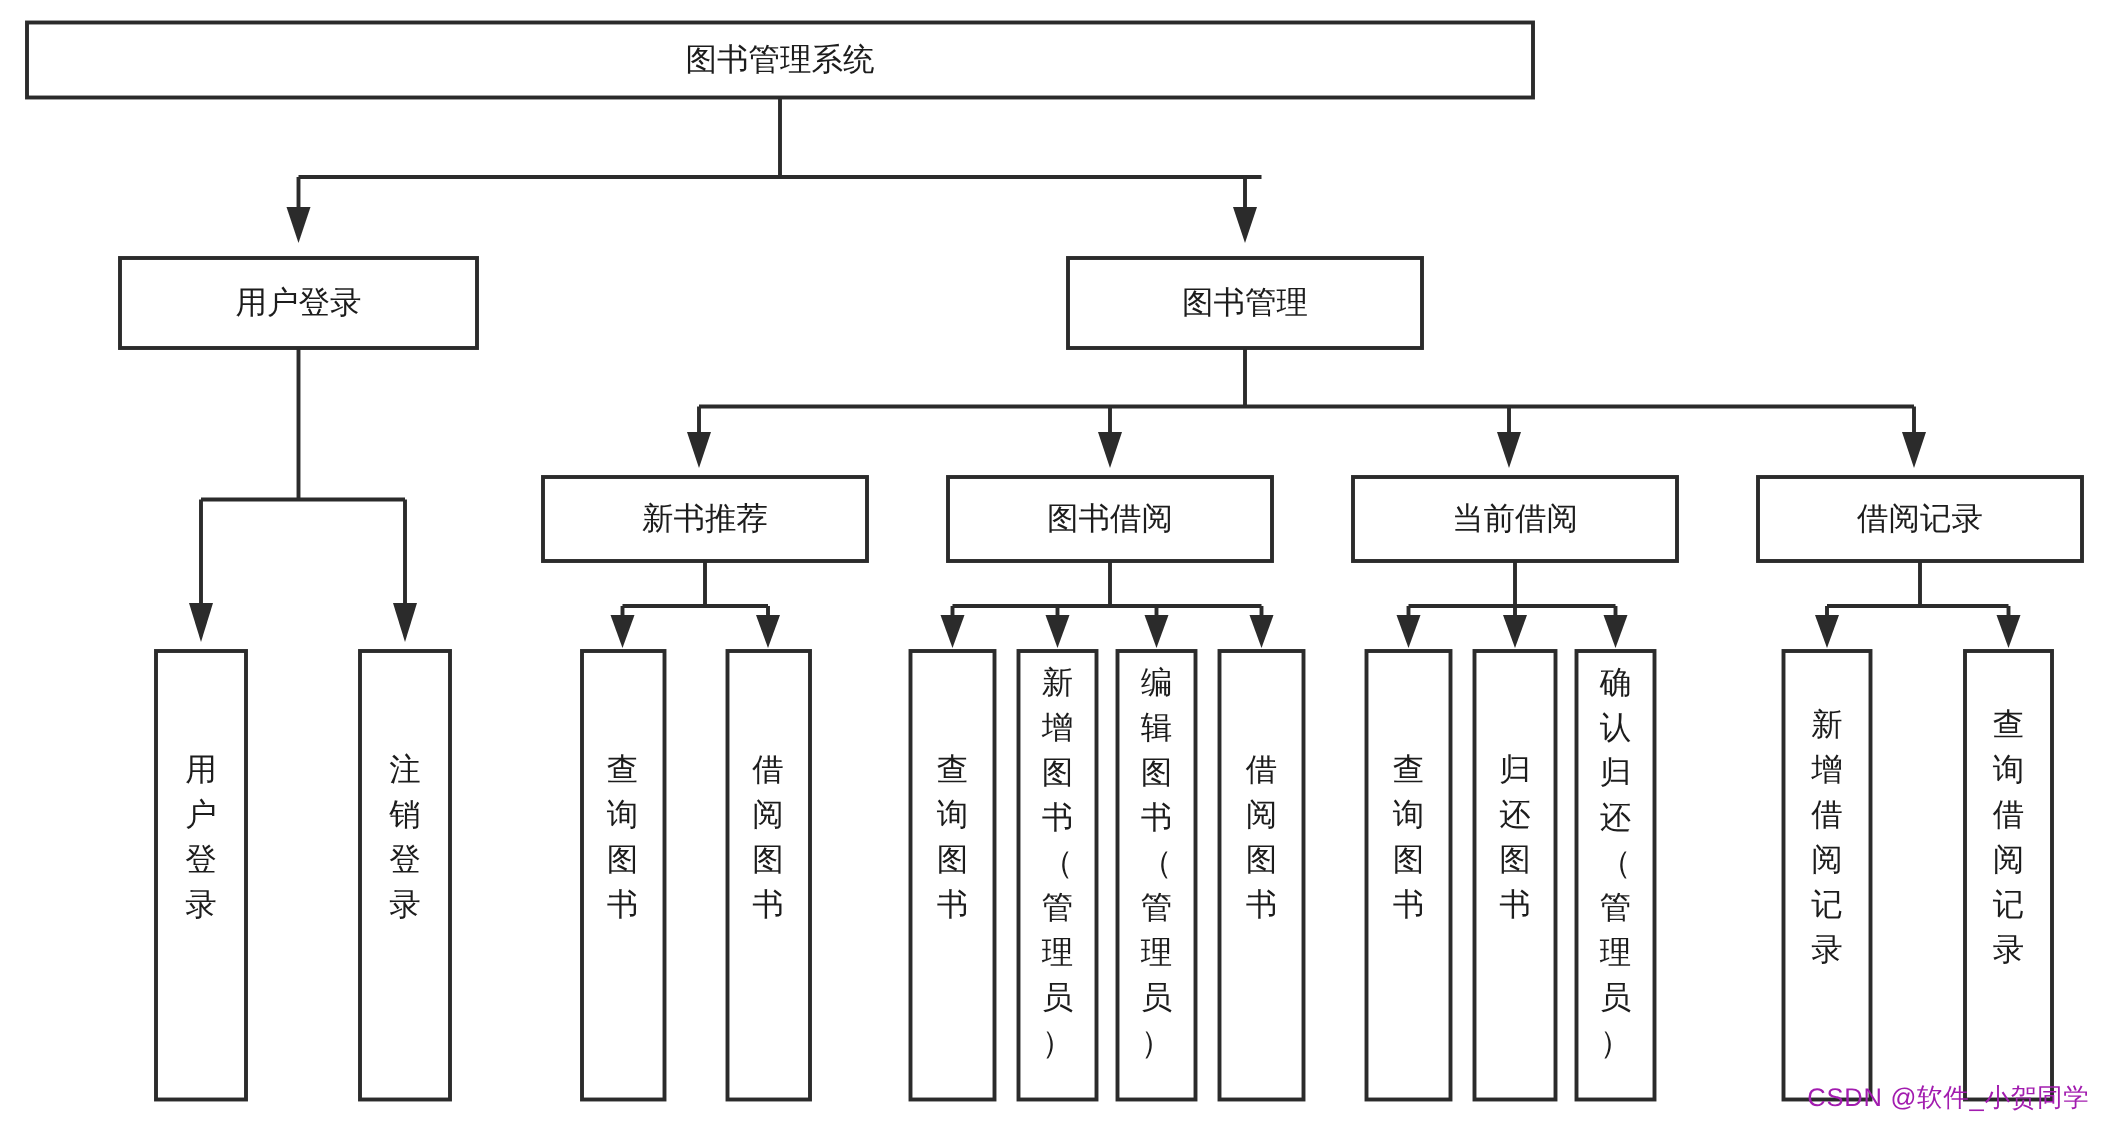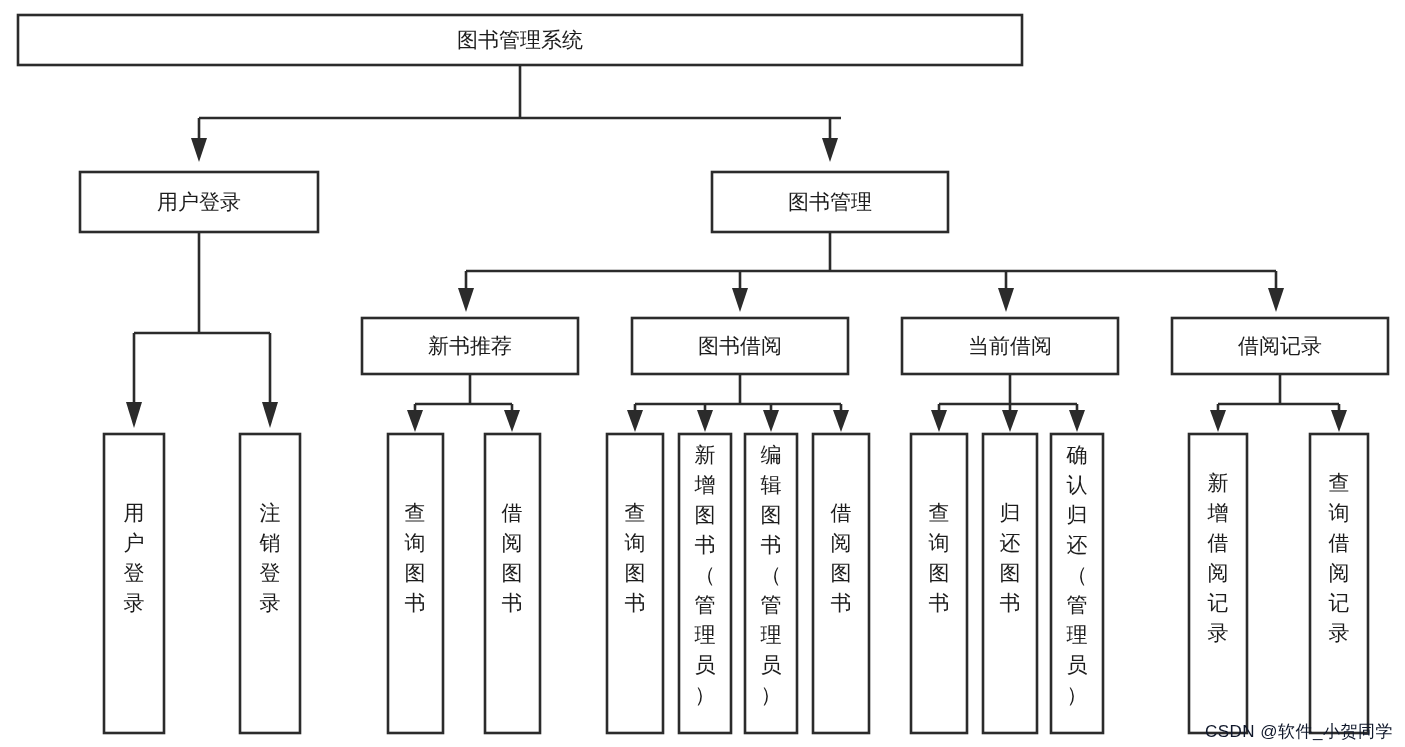--- a/index.html
+++ b/index.html
@@ -53,21 +53,21 @@
     font-size: 21px;
     fill: #1c1c1c;
     text-anchor: middle;
   }
   .watermark-text {
     position: absolute;
     right: 12px;
     bottom: 4px;
     font-family: "Liberation Sans", "DejaVu Sans", sans-serif;
     font-size: 17px;
-    color: #0f172a;
+    color: #a21caf;
     letter-spacing: 0.5px;
     white-space: nowrap;
     user-select: none;
   }
 </style>
 </head>
 <body>
 
 <div id="diagram-root">
 

